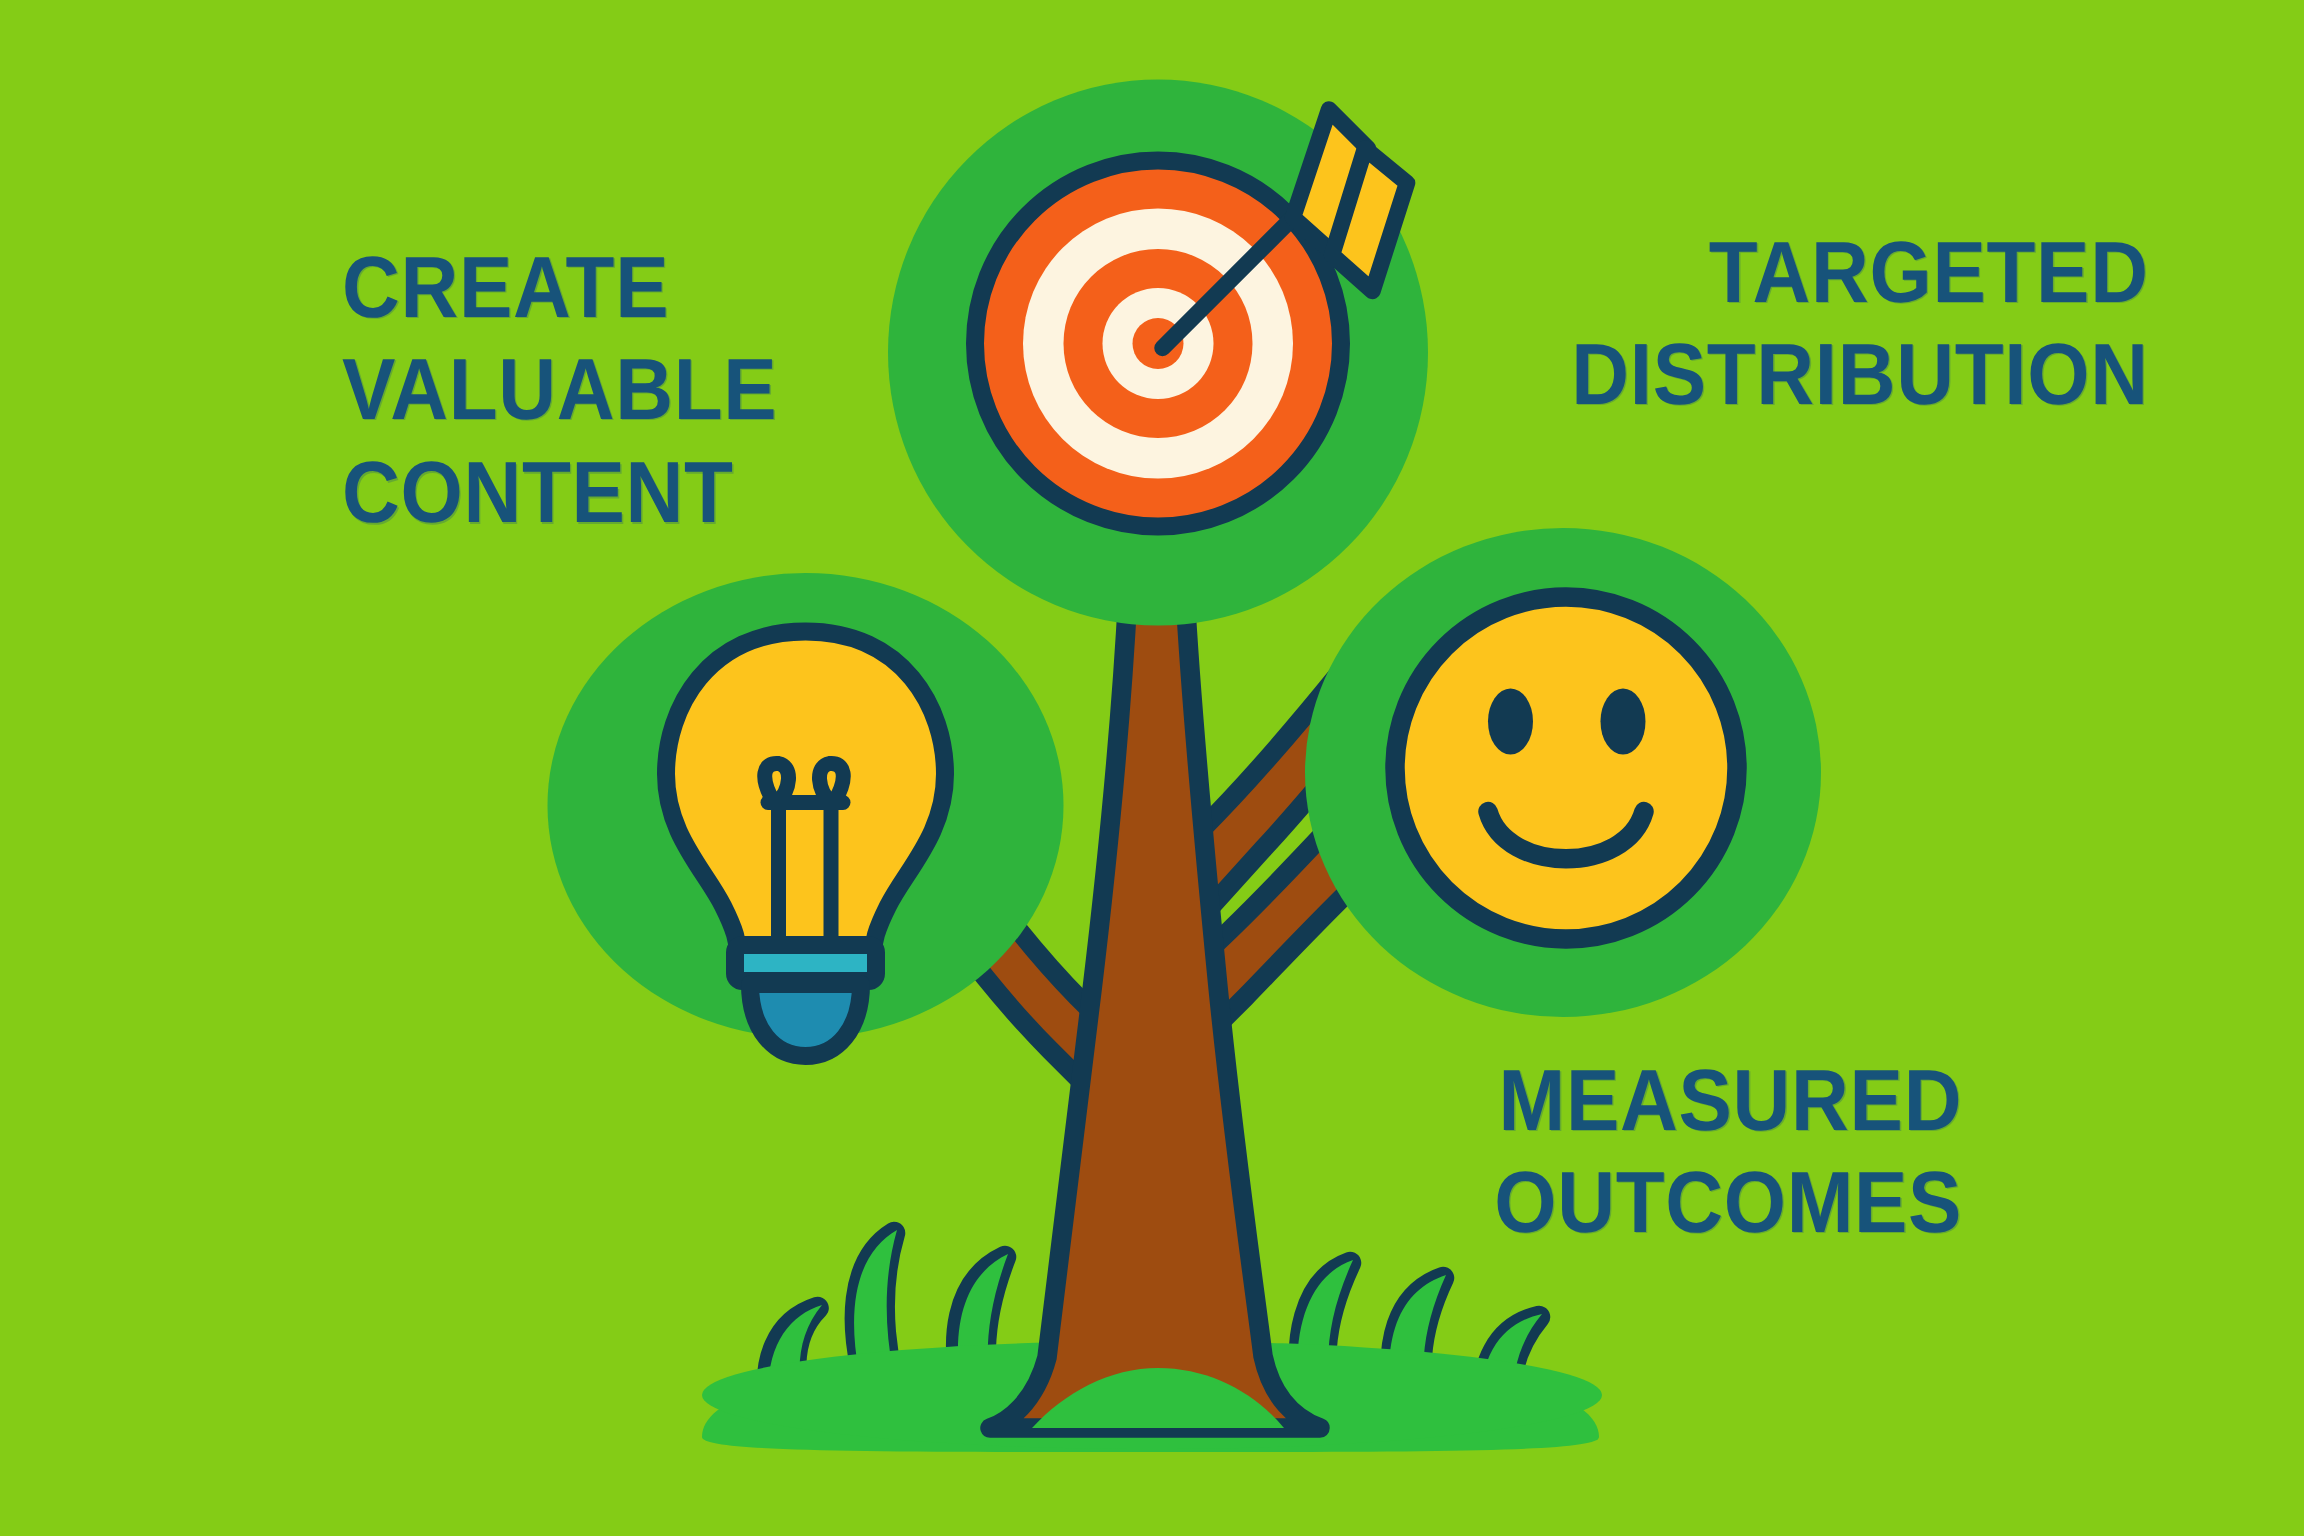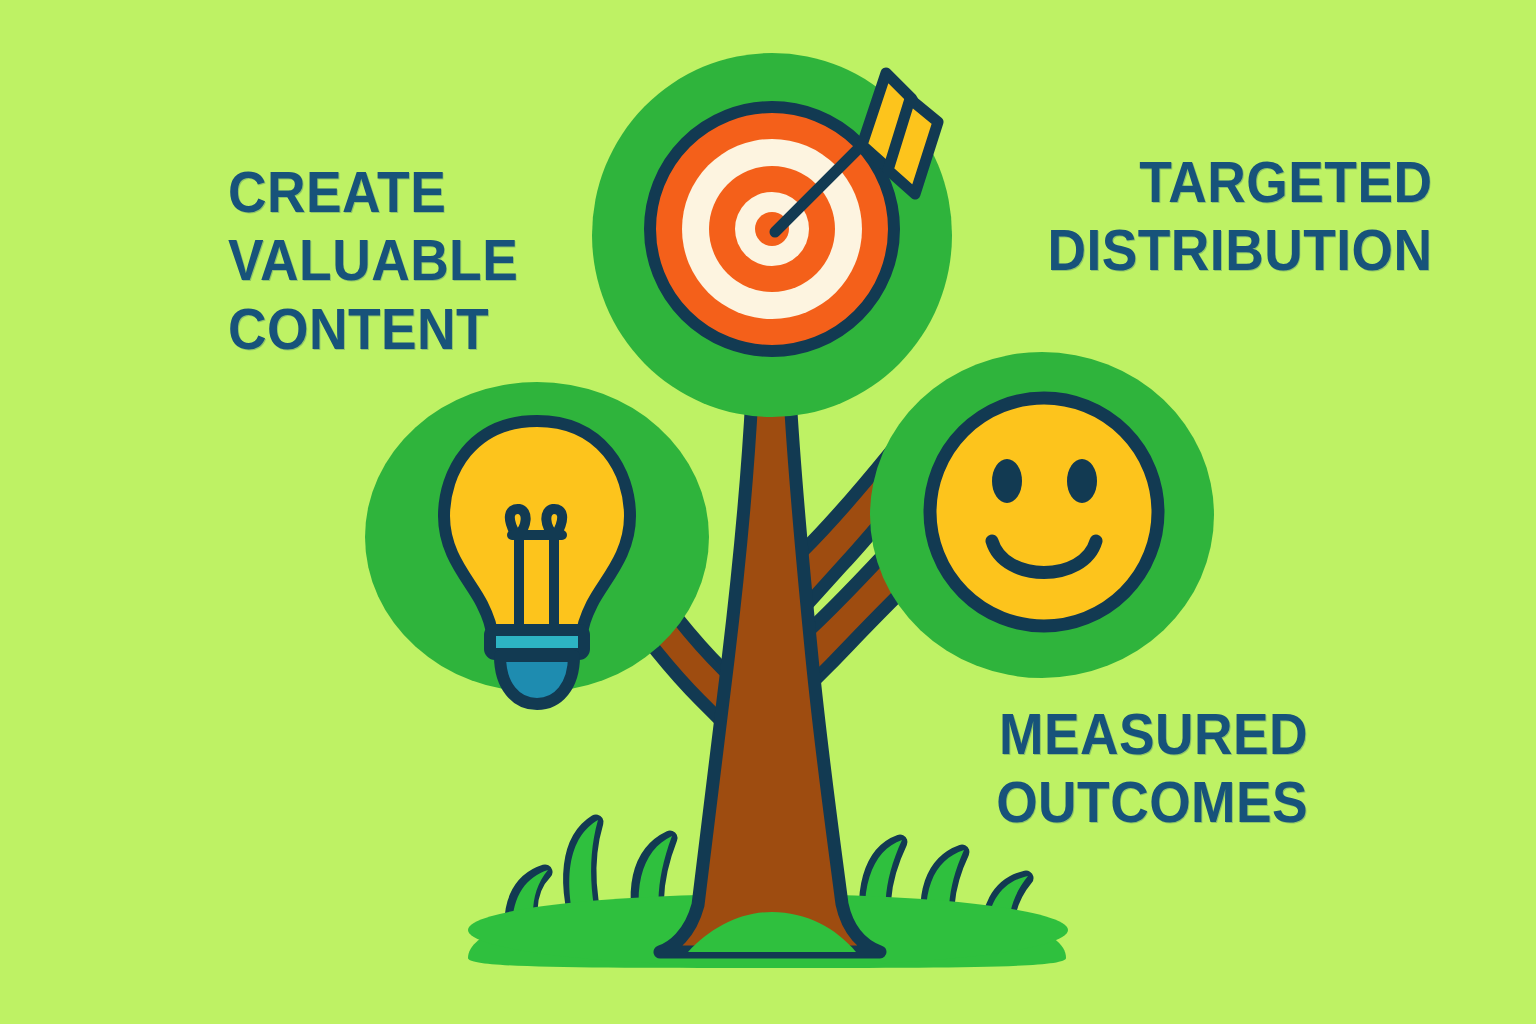--- a/index.html
+++ b/index.html
@@ -7,21 +7,21 @@
     padding: 0;
     background: #fdf6de;
   }
   body {
     font-family: "Liberation Sans", sans-serif;
   }
   #poster {
     position: relative;
     width: 1536px;
     height: 1024px;
-    background: #bef264;
+    background: #84cc16;
     overflow: hidden;
   }
   #poster svg.art {
     position: absolute;
     inset: 0;
     width: 1536px;
     height: 1024px;
     display: block;
   }
   .label {

